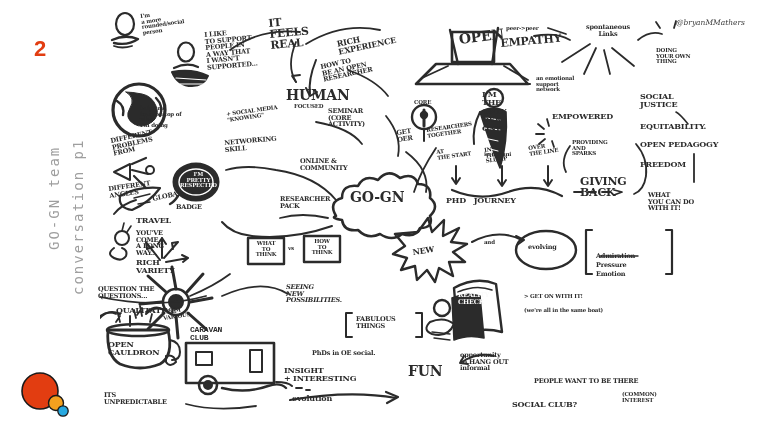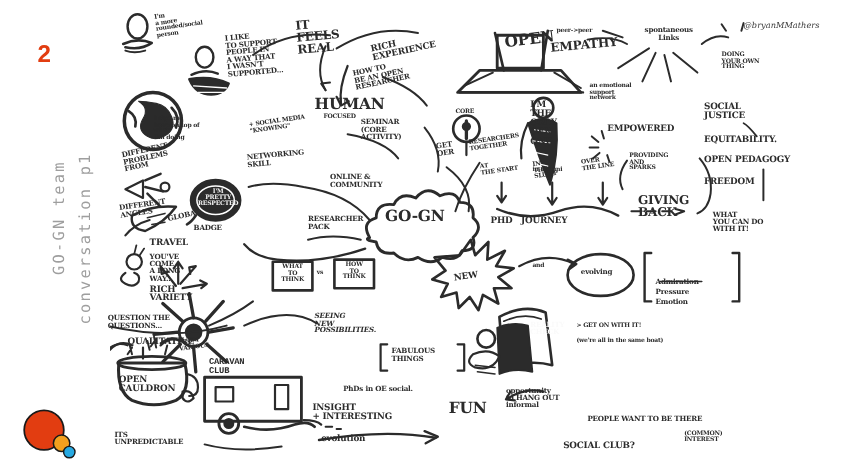--- a/index.html
+++ b/index.html
@@ -397,21 +397,21 @@
 THINGS</div>
     <div class="ink hand sm" style="left:212px;top:350px;">PhDs in OE social.</div>
     <div class="ink hand md caps" style="left:184px;top:366px;">INSIGHT
 + INTERESTING</div>
     <div class="ink hand md" style="left:192px;top:394px;">evolution</div>
 
     <div class="ink hand xl caps" style="left:308px;top:364px;">FUN</div>
     <div class="ink hand sm" style="left:360px;top:352px;">opportunity
 to HANG OUT
 informal</div>
-    <div class="ink hand sm caps" style="left:358px;top:292px;color:#fafafa;margin-left:24px;">REALITY
+    <div class="ink hand sm caps" style="left:358px;top:292px;color:#fafafa;">REALITY
 CHECK</div>
     <div class="ink hand xs caps" style="left:424px;top:294px;">&gt; GET ON WITH IT!</div>
     <div class="ink hand xs" style="left:424px;top:308px;">(we're all in the same boat)</div>
     <div class="ink hand sm caps" style="left:434px;top:378px;">PEOPLE WANT TO BE THERE</div>
     <div class="ink hand md caps" style="left:412px;top:400px;">SOCIAL CLUB?</div>
     <div class="ink hand xs caps" style="left:522px;top:392px;">(COMMON)
 INTEREST</div>
 
     <div class="sig" style="left:576px;top:18px;">@bryanMMathers</div>
   </div>

